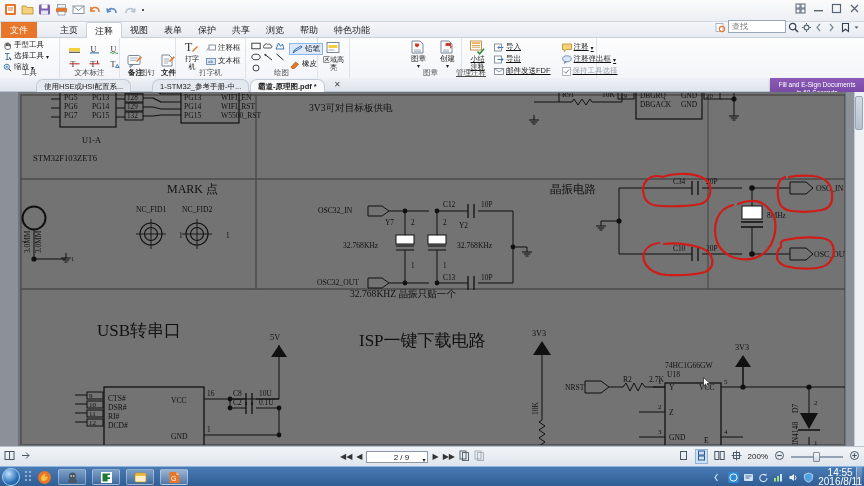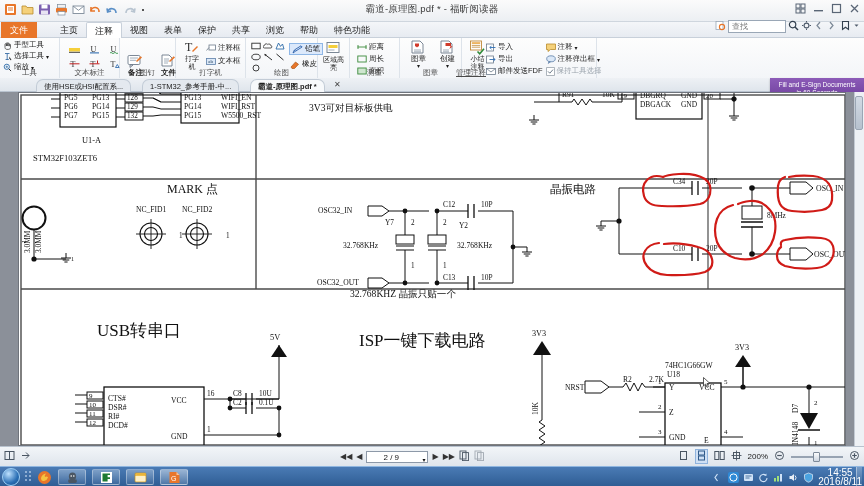--- a/index.html
+++ b/index.html
@@ -38,21 +38,21 @@
   .menu-file{
     position:absolute; left:1px; top:0px; height:16px; padding:0 9px;
     background:#e8762a; color:#fff; font-size:9px; line-height:16px;
   }
   .menu-items{ position:absolute; left:52px; top:0; display:flex; height:16px; }
   .menu-item{
     padding:0 8px; line-height:16px; font-size:9px; color:#1c1c1c; cursor:default;
   }
   .menu-item.active{ background:#ffffff; border:1px solid #c8d0da; border-bottom:none; border-radius:2px 2px 0 0;}
 
-  .search-wrap{ position:absolute; right:4px; top:20px; display:flex; align-items:flex-start; gap:2px; }
+  .search-wrap{ position:absolute; right:4px; top:20px; display:flex; align-items:flex-end; gap:2px; }
   .search-box{
     width:58px; height:13px; background:#fff; border:1px solid #9aa7b6;
     font-size:8px; line-height:12px; padding:0 3px; color:#777;
   }
   .mini-ico{ width:11px;height:11px;color:#4f5b6b; }
 
   
   .ribbon{
     position:absolute; left:0; top:38px; width:864px; height:53px;
     background:linear-gradient(#fdfdfd,#f0f3f7);
@@ -100,21 +100,21 @@
     box-shadow:0 1px 2px rgba(0,0,0,.3);
   }
 
   
   .docarea{
     position:absolute; left:0; top:92px; width:864px; height:354px;
     background:#8b9099;
   }
   .page{
     position:absolute; left:18px; top:0px; width:828px; height:354px;
-    background:#ffffff; border:1px solid #6f747c;
+    background:#737373; border:1px solid #6f747c;
     overflow:hidden;
   }
   .leftrail{
     position:absolute; left:0; top:92px; width:18px; height:354px;
     background:linear-gradient(#e9edf2,#dfe4eb); border-right:1px solid #b9c1cb;
   }
   .vscroll{
     position:absolute; right:0; top:92px; width:10px; height:354px;
     background:#eef1f5; border-left:1px solid #c3cad3;
   }
@@ -128,21 +128,21 @@
   
   .statusbar{
     position:absolute; left:0; top:446px; width:864px; height:20px;
     background:linear-gradient(#f2f5f8,#dfe5ec); border-top:1px solid #b8c2ce;
     display:flex; align-items:center;
   }
   .sb-left{ position:absolute; left:4px; display:flex; gap:5px; align-items:center; }
   .sb-center{ position:absolute; left:340px; display:flex; gap:4px; align-items:center;}
   .pagebox{
     width:62px; height:12px; background:#fff; border:1px solid #8d99a8;
-    font-size:8px; line-height:11px; padding-left:16px; color:#111; position:relative;
+    font-size:8px; line-height:11px; padding-left:8px; color:#111; position:relative;text-align:center;
   }
   .pagebox .caret{ position:absolute; right:2px; top:3px; }
   .navb{ font-size:8px; color:#333; }
   .sb-right{ position:absolute; right:4px; display:flex; gap:6px; align-items:center;}
   .zoomtxt{ font-size:8px; color:#222; }
   .zslider{ width:52px; height:2px; background:#97a3b2; position:relative;}
   .zknob{ position:absolute; left:22px; top:-4px; width:7px;height:10px;
           background:linear-gradient(#fbfcfd,#cdd6e1); border:1px solid #7d8a99; border-radius:1px;}
 
   
@@ -227,21 +227,20 @@
             <path d="M4 11a4.2 4.2 0 0 1 8.2-1.4" fill="none" stroke="#b8c4d0" stroke-width="1.6"></path>
             <path d="M13 6.4l-.6 3.6-3.5-.9" fill="none" stroke="#b8c4d0" stroke-width="1.6"></path>
           </svg>
         </span>
       <span class="qicon" style="width:8px">
           <svg width="8" height="15" viewBox="0 0 8 15">
             <rect x="3" y="7" width="2" height="2" fill="#555"></rect>
           </svg>
         </span>
     </div>
-    <div class="title-text">霸道-原理图.pdf * - 福昕阅读器</div>
     <div class="winbtns">
       <span class="winbtn"><svg width="11" height="11" viewBox="0 0 11 11">
             <rect x="1" y="1" width="4" height="4" fill="none" stroke="#5a6676" stroke-width="1"></rect>
             <rect x="6" y="1" width="4" height="4" fill="none" stroke="#5a6676" stroke-width="1"></rect>
             <rect x="1" y="6" width="4" height="4" fill="none" stroke="#5a6676" stroke-width="1"></rect>
             <rect x="6" y="6" width="4" height="4" fill="none" stroke="#5a6676" stroke-width="1"></rect>
           </svg></span>
       <span class="winbtn"><svg width="11" height="11" viewBox="0 0 11 11">
             <rect x="1" y="7" width="9" height="1.4" fill="#5a6676"></rect>
           </svg></span>
@@ -492,44 +491,20 @@
                 <rect x="2" y="1.5" width="12" height="10" fill="#fff" stroke="#6d7b8a" stroke-width=".9"></rect>
                 <rect x="3.5" y="4" width="9" height="3" fill="#f5cf3b"></rect>
                 <path d="M3.5 9h6" stroke="#8c99a8" stroke-width=".8"></path>
               </svg>
             </span>
           <span class="cap" style="font-size:7px;line-height:7.5px">区域高亮</span>
         </div>
       </div>
     </div>
 
-    <div class="grp" style="left:350px;width:50px;">
-      <div class="grp-body" style="flex-direction:column;gap:2px;padding:3px 0 0 4px;">
-        <div class="smallrow">
-          <svg width="10" height="8" viewBox="0 0 10 8">
-              <path d="M0.5 4h9" stroke="#3a8a3a" stroke-width=".9"></path>
-              <path d="M1 2v4M9 2v4" stroke="#3a8a3a" stroke-width=".9"></path>
-            </svg>
-          <span>距离</span>
-        </div>
-        <div class="smallrow">
-          <svg width="10" height="8" viewBox="0 0 10 8">
-              <rect x="0.8" y="1" width="8.4" height="6" fill="none" stroke="#3a8a3a" stroke-width=".9"></rect>
-            </svg>
-          <span>周长</span>
-        </div>
-        <div class="smallrow">
-          <svg width="10" height="8" viewBox="0 0 10 8">
-              <rect x="0.8" y="1" width="8.4" height="6" fill="#cfe6cf" stroke="#3a8a3a" stroke-width=".9"></rect>
-            </svg>
-          <span>面积</span>
-        </div>
-      </div>
-      <div class="grp-label">测量</div>
-    </div>
 
     <div class="grp" style="left:400px;width:62px;">
       <div class="grp-body" style="gap:8px;padding:1px 0 0 5px;">
         <div class="bigbtn">
           <span class="iconbox">
               <svg width="17" height="15" viewBox="0 0 17 15">
                 <path d="M2 1h8l3 3v9H2z" fill="#fff" stroke="#6d7b8a" stroke-width=".9"></path>
                 <path d="M4 10h7M4 11.8h7" stroke="#8c99a8" stroke-width=".8"></path>
                 <path d="M5 3.5h4v2.8H5z" fill="#d03a2a"></path>
                 <path d="M7 7.5L5.3 5.8h3.4z" fill="#d03a2a"></path>
@@ -548,21 +523,21 @@
               </svg>
             </span>
           <span class="cap">创建</span>
           <span style="font-size:6px;line-height:5px">▾</span>
         </div>
       </div>
       <div class="grp-label">图章</div>
     </div>
 
     <div class="grp" style="left:462px;width:135px;">
-      <div class="grp-body" style="gap:0;padding:1px 0 0 4px;">
+      <div class="grp-body" style="gap:8px;padding:1px 0 0 4px;text-decoration:underline;">
         <div class="bigbtn" style="width:24px">
           <span class="iconbox">
               <svg width="17" height="15" viewBox="0 0 17 15">
                 <rect x="1.5" y="1" width="11" height="9" fill="#fff" stroke="#c08a3a" stroke-width=".9"></rect>
                 <rect x="2.8" y="2.3" width="8.4" height="1.5" fill="#e8a23a"></rect>
                 <path d="M2.8 5.4h8.4M2.8 7.2h8.4" stroke="#c08a3a" stroke-width=".8"></path>
                 <path d="M8.5 11.5l2.2 2.2 4.3-5" fill="none" stroke="#2f8a3a" stroke-width="1.6"></path>
               </svg>
             </span>
           <span class="cap" style="font-size:7px;line-height:7.5px">小结注释</span>
@@ -614,21 +589,21 @@
             <span>保持工具选择</span>
           </div>
         </div>
       </div>
       <div class="grp-label" style="left:-58px;text-decoration:underline;">管理注释</div>
     </div>
   </div>
 
   <div class="doctabs">
     <div class="dtab" style="left:36px;">使用HSE或HSI配置系...</div>
-    <div class="dtab" style="left:142px;">1-STM32_参考手册-中...</div>
+    <div class="dtab" style="left:152px;">1-STM32_参考手册-中...</div>
     <div class="dtab active" style="left:250px;font-weight:bold;">霸道-原理图.pdf *</div>
     <div class="dtab-close" style="left:334px;">✕</div>
   </div>
 
   <div class="promo">
     <div>Fill and E-Sign Documents</div>
     <div>in 60 Seconds</div>
   </div>
 
   <div class="leftrail"></div>

